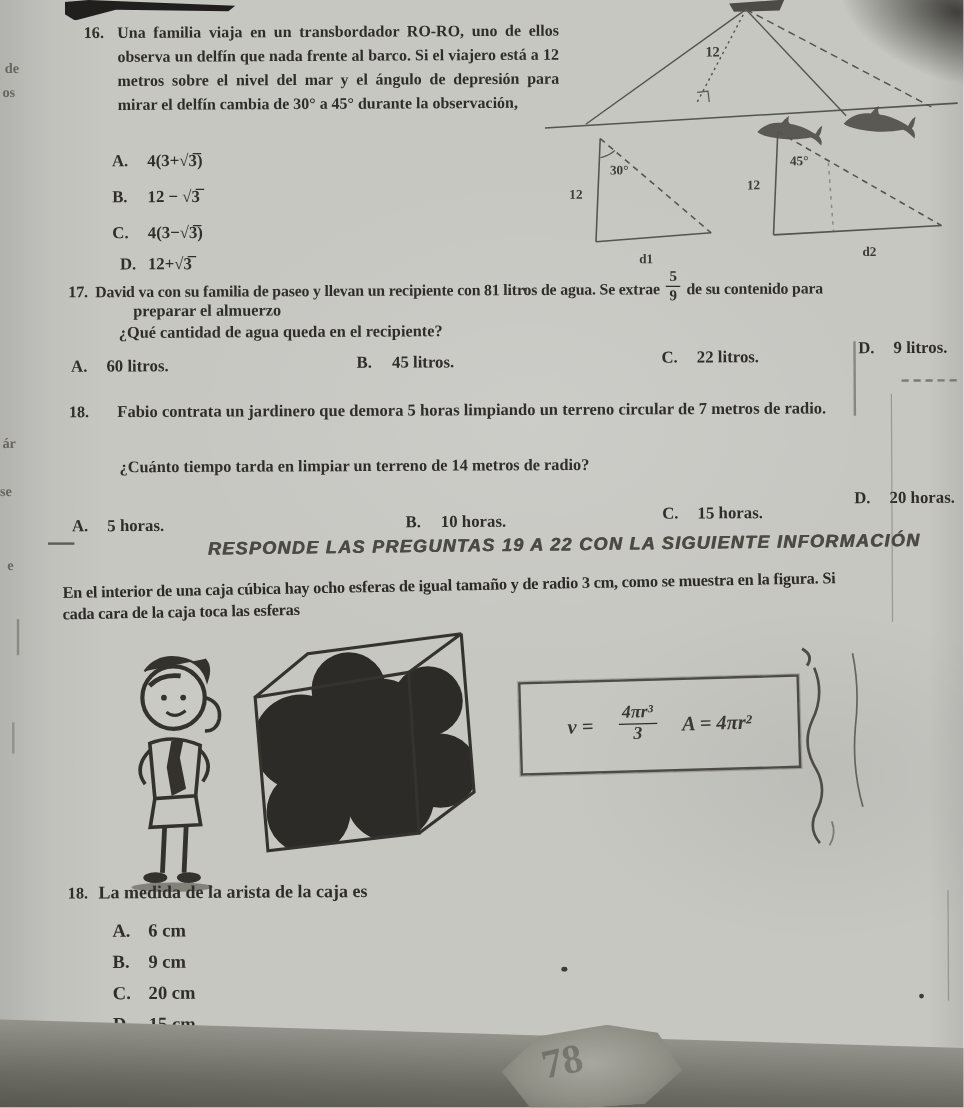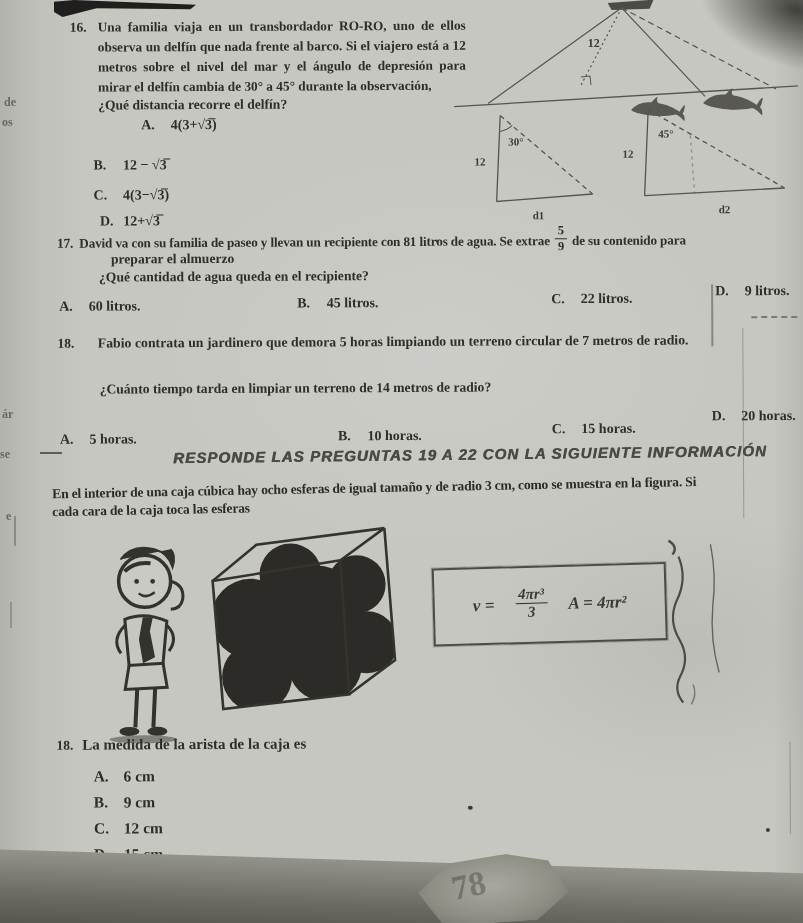--- a/index.html
+++ b/index.html
@@ -36,21 +36,21 @@
   .intro{font-weight:700;font-size:13.6px;letter-spacing:-0.2px;white-space:nowrap;transform:rotate(-0.8deg);color:#2c2b27;}
   .formula-box{
     display:flex;align-items:center;justify-content:center;gap:16px;
     border:2px solid #4c4b45;transform:rotate(-1.3deg);
     font-style:italic;font-weight:700;font-size:17px;color:#3a3934;
     box-shadow:0 0 0 1px rgba(60,59,52,.25);
   }
   .formula-box .frac{font-size:15px;transform:translateY(-2px);}
   .q19title{font-weight:700;font-size:15px;}
   .q19opt{font-weight:700;font-size:15.5px;}
-  .margin-frag{position:absolute;font-weight:700;font-size:12px;color:#55544c;opacity:.8;margin-top:45px;}
+  .margin-frag{position:absolute;font-weight:700;font-size:12px;color:#55544c;opacity:.8;}
   .speck{position:absolute;border-radius:50%;background:#3c3b36;}
   .crease-v{position:absolute;width:1px;background:rgba(80,79,72,.38);}
   .penline{position:absolute;background:#5d5c55;}
   .bottom-shadow{
     position:absolute;left:-30px;top:862px;width:900px;height:130px;
     background:linear-gradient(180deg,#93938c 0%,#6a6a62 35%,#474640 75%,#3a3933 100%);
     transform:rotate(1.7deg);
   }
   .stamp{
     position:absolute;left:418px;top:855px;width:150px;height:68px;
@@ -88,23 +88,22 @@
   <div class="margin-frag" style="left:0px;top:402px;">se</div>
   <div class="margin-frag" style="left:6px;top:464px;">e</div>
   <div class="penline" style="left:40px;top:452px;width:22px;height:2px;"></div>
   <div class="penline" style="left:14px;top:516px;width:1.5px;height:30px;opacity:.5;"></div>
   <div class="penline" style="left:10px;top:602px;width:1.5px;height:26px;opacity:.4;"></div>
 
   <div class="content">
 
     <div class="abs qnum" style="left:72px;top:18px;">16.</div>
     <div class="abs body-text" style="left:100px;top:16px;width:368px;">Una familia viaja en un transbordador RO-RO, uno de ellos observa un delfín que nada frente al barco. Si el viajero está a 12 metros sobre el nivel del mar y el ángulo de depresión para mirar el delfín cambia de 30° a 45° durante la observación,</div>
-    <div class="abs qline" style="left:100px;top:96px;">¿Qué distancia recorre el delfín?</div>
-
-    <div class="abs optrow" style="left:95px;top:116px;margin-left:48px;">
+
+    <div class="abs optrow" style="left:95px;top:126px;">
       <span class="optletter">A.</span>
       <span>4(3+√3̅)</span>
     </div>
     <div class="abs optrow" style="left:95px;top:156px;">
       <span class="optletter">B.</span>
       <span>12 − √3̅</span>
     </div>
     <div class="abs optrow" style="left:95px;top:186px;">
       <span class="optletter">C.</span>
       <span>4(3−√3̅)</span>
@@ -283,21 +282,21 @@
     <div class="abs q19opt" style="left:92px;top:766px;">
       <span class="optletter">A.</span>
       <span>6 cm</span>
     </div>
     <div class="abs q19opt" style="left:92px;top:792px;">
       <span class="optletter">B.</span>
       <span>9 cm</span>
     </div>
     <div class="abs q19opt" style="left:92px;top:818px;">
       <span class="optletter">C.</span>
-      <span>12 cm</span>
+      <span>20 cm</span>
     </div>
     <div class="abs q19opt" style="left:92px;top:844px;">
       <span class="optletter">D.</span>
       <span>15 cm</span>
     </div>
 
     <div class="dash-mark" style="left:752px;top:318px;width:46px;"></div>
     <div class="crease-v" style="left:743px;top:330px;height:190px;"></div>
     <div class="penline" style="left:712px;top:286px;width:1.5px;height:62px;opacity:.6;"></div>
     <div class="crease-v" style="left:788px;top:744px;height:92px;"></div>

